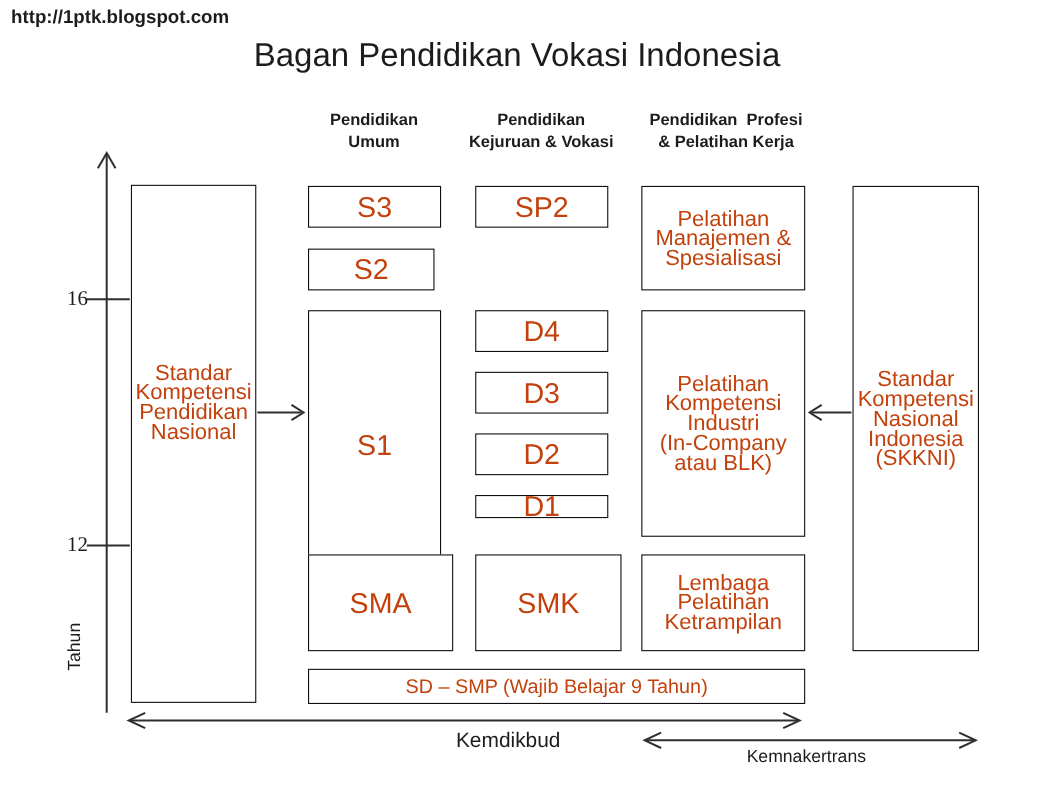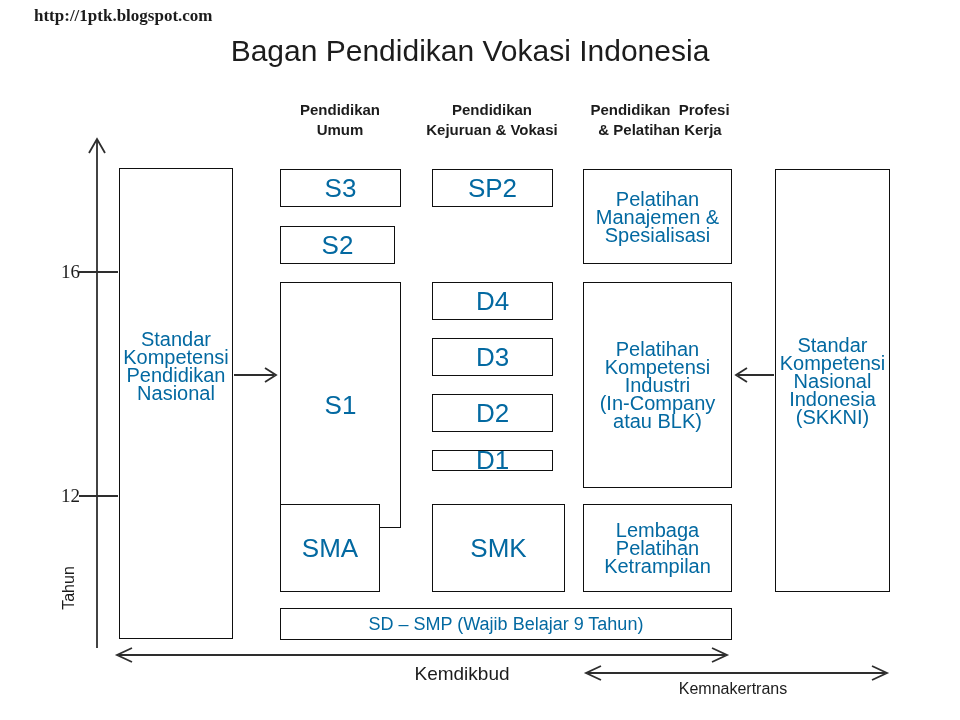--- a/index.html
+++ b/index.html
@@ -2,42 +2,42 @@
 <html><head>
 <meta charset="utf-8">
 <style>
   html,body{margin:0;padding:0;background:#ffffff;}
   #canvas{
     position:relative;width:960px;height:720px;background:#ffffff;
     font-family:"Liberation Sans",sans-serif;color:#1c1c1c;overflow:hidden;
   }
   .box{
     position:absolute;box-sizing:border-box;border:1.5px solid #0f0f0f;background:#ffffff;
-    display:flex;align-items:center;justify-content:center;text-align:center;color:#0369a1;
+    display:flex;align-items:center;justify-content:center;text-align:center;color:#c2410c;
   }
   .big{font-size:26px;}
   .small{font-size:20px;line-height:18px;white-space:pre-wrap;}
   .hdr{font-size:15px;font-weight:bold;line-height:20px;white-space:pre-wrap;text-align:center;position:absolute;}
   .tick{font-family:"Liberation Serif",serif;font-size:19px;position:absolute;text-align:right;}
-  #page-url{position:absolute;left:34px;top:6px;font-size:17px;font-weight:bold;font-family:Liberation Serif, serif;}
+  #page-url{position:absolute;left:10px;top:6px;font-size:17px;font-weight:bold;}
   #page-title{position:absolute;left:90px;top:34px;width:760px;text-align:center;font-size:30px;}
   #hdr-umum{left:270px;top:100px;width:140px;}
   #hdr-kejuruan{left:412px;top:100px;width:160px;}
   #hdr-profesi{left:575px;top:100px;width:170px;}
   #tick16{left:44px;top:261px;width:36px;}
   #tick12{left:44px;top:485px;width:36px;}
   #tahun{position:absolute;left:42px;top:576px;width:60px;height:24px;text-align:center;font-size:16px;transform:rotate(-90deg);}
   
   #box-skpn{left:119px;top:168px;width:114px;height:471px;padding-bottom:75px;}
   #box-skkni{left:775px;top:169px;width:115px;height:423px;}
   
   #box-s3{left:280px;top:169px;width:121px;height:38px;}
   #box-s2{left:280px;top:226px;width:115px;height:38px;}
   #box-s1{left:280px;top:282px;width:121px;height:246px;}
-  #box-sma{left:280px;top:504px;width:100px;height:88px;}
+  #box-sma{left:280px;top:504px;width:132px;height:88px;}
   
   #box-sp2{left:432px;top:169px;width:121px;height:38px;}
   #box-sp1{left:432px;top:226px;width:121px;height:38px;}
   #box-d4{left:432px;top:282px;width:121px;height:38px;}
   #box-d3{left:432px;top:338px;width:121px;height:38px;}
   #box-d2{left:432px;top:394px;width:121px;height:38px;}
   #box-d1{left:432px;top:450px;width:121px;height:21px;}
   #box-smk{left:432px;top:504px;width:133px;height:88px;}
   
   #box-pm{left:583px;top:169px;width:149px;height:95px;}

